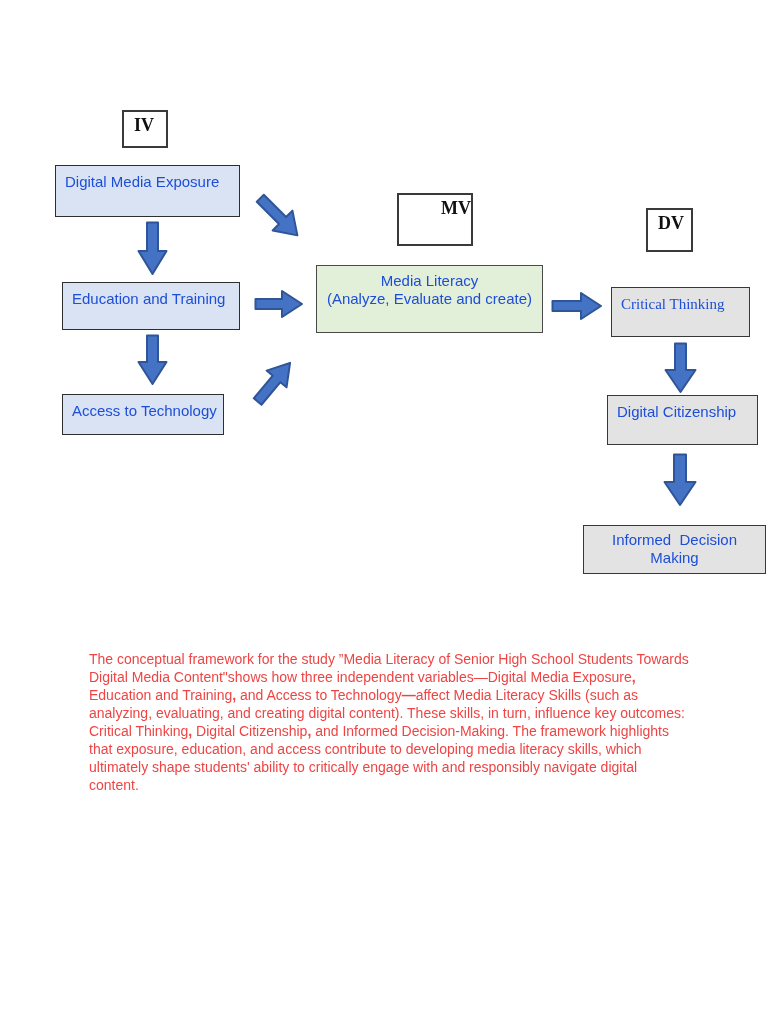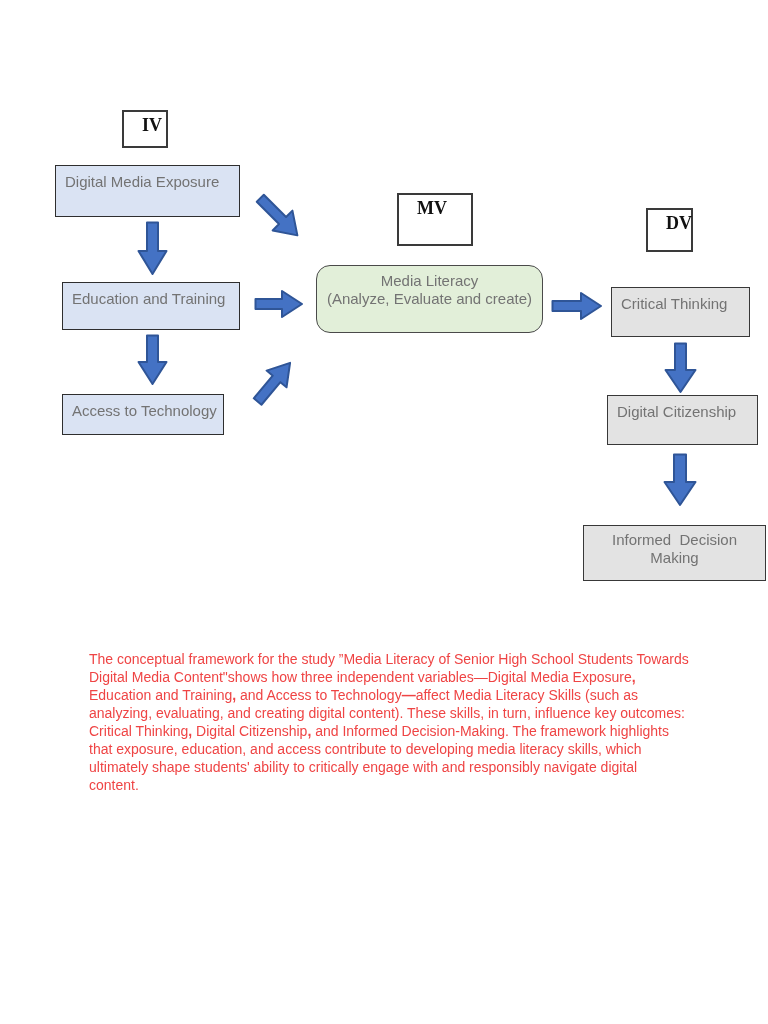--- a/index.html
+++ b/index.html
@@ -14,33 +14,33 @@
   .abs { position: absolute; box-sizing: border-box; }
 
   
   .tag {
     background: #ffffff;
     border: 2px solid #3a3a3a;
     font-family: "Liberation Serif", serif;
     font-weight: bold;
     font-size: 18px;
     color: #111111;
-    padding: 3px 0 0 18px;
+    padding: 3px 0 0 10px;
   }
 
   
   .box {
     border: 1.5px solid #2e2e2e;
     font-size: 15px;
-    color: #737373;
+    color: #1d4ed8;
     padding: 7px 6px 0 9px;
     line-height: 18px;
   }
   .box-blue  { background: #dae3f3; }
-  .box-green { background: #e2efd9; border-color: #4a4a4a; border-radius: 14px; }
+  .box-green { background: #e2efd9; border-color: #4a4a4a; }
   .box-gray  { background: #e3e3e3; border-color: #383838; }
   .center {
     text-align: center;
     white-space: pre-wrap;
     padding-left: 4px;
     padding-right: 4px;
   }
 
   
   .arrow { position: absolute; }
@@ -64,33 +64,33 @@
     color: #ef4444;
   }
   #caption .b { font-weight: bold; }
 </style>
 </head>
 <body>
 
 <div id="page">
 
   <div class="abs tag" style="left:122px; top:110px; width:46px; height:38px;">IV</div>
-  <div class="abs tag" style="left:397px; top:193px; width:76px; height:53px;">MV</div>
+  <div class="abs tag" style="left:397px; top:193px; width:76px; height:53px;text-align:right;">MV</div>
   <div class="abs tag" style="left:646px; top:208px; width:47px; height:44px;">DV</div>
 
   <div class="abs box box-blue" style="left:55px; top:165px; width:185px; height:52px;">Digital Media Exposure</div>
   <div class="abs box box-blue" style="left:62px; top:282px; width:178px; height:48px;">Education and Training</div>
   <div class="abs box box-blue" style="left:62px; top:394px; width:162px; height:41px;">Access to Technology</div>
 
   <div class="abs box box-green center" style="left:316px; top:265px; width:227px; height:68px; padding-top:6px;">Media Literacy
 (Analyze, Evaluate and create)</div>
 
-  <div class="abs box box-gray" style="left:611px; top:287px; width:139px; height:50px;">Critical Thinking</div>
+  <div class="abs box box-gray" style="left:611px; top:287px; width:139px; height:50px;font-family:Liberation Serif, serif;">Critical Thinking</div>
   <div class="abs box box-gray" style="left:607px; top:395px; width:151px; height:50px;">Digital Citizenship</div>
-  <div class="abs box box-gray center" style="left:583px; top:525px; width:183px; height:56px; padding-top:5px;">Informed  Decision
+  <div class="abs box box-gray center" style="left:583px; top:525px; width:183px; height:49px; padding-top:5px;">Informed  Decision
 Making</div>
 
   <svg class="arrow" style="left:137px; top:221px;" width="31" height="55" viewBox="0 0 31 55">
     <polygon points="10,1.5 21,1.5 21,30 29.5,30 15.5,53 1.5,30 10,30"></polygon>
   </svg>
 
   <svg class="arrow rot45" style="left:251px; top:200px;" width="56" height="34" viewBox="0 0 56 34">
     <polygon points="1.5,12 33,12 33,3 54,17 33,31 33,22 1.5,22"></polygon>
   </svg>
 

